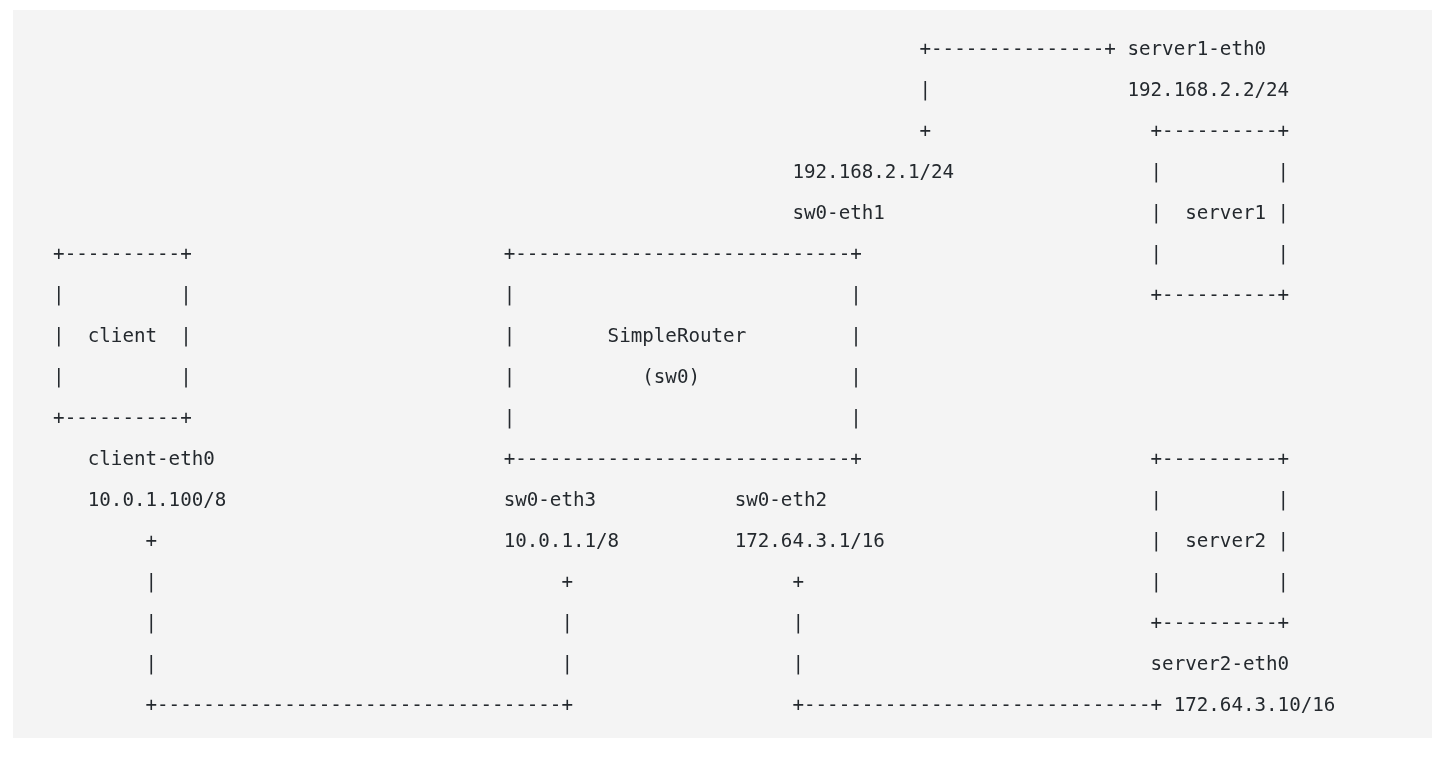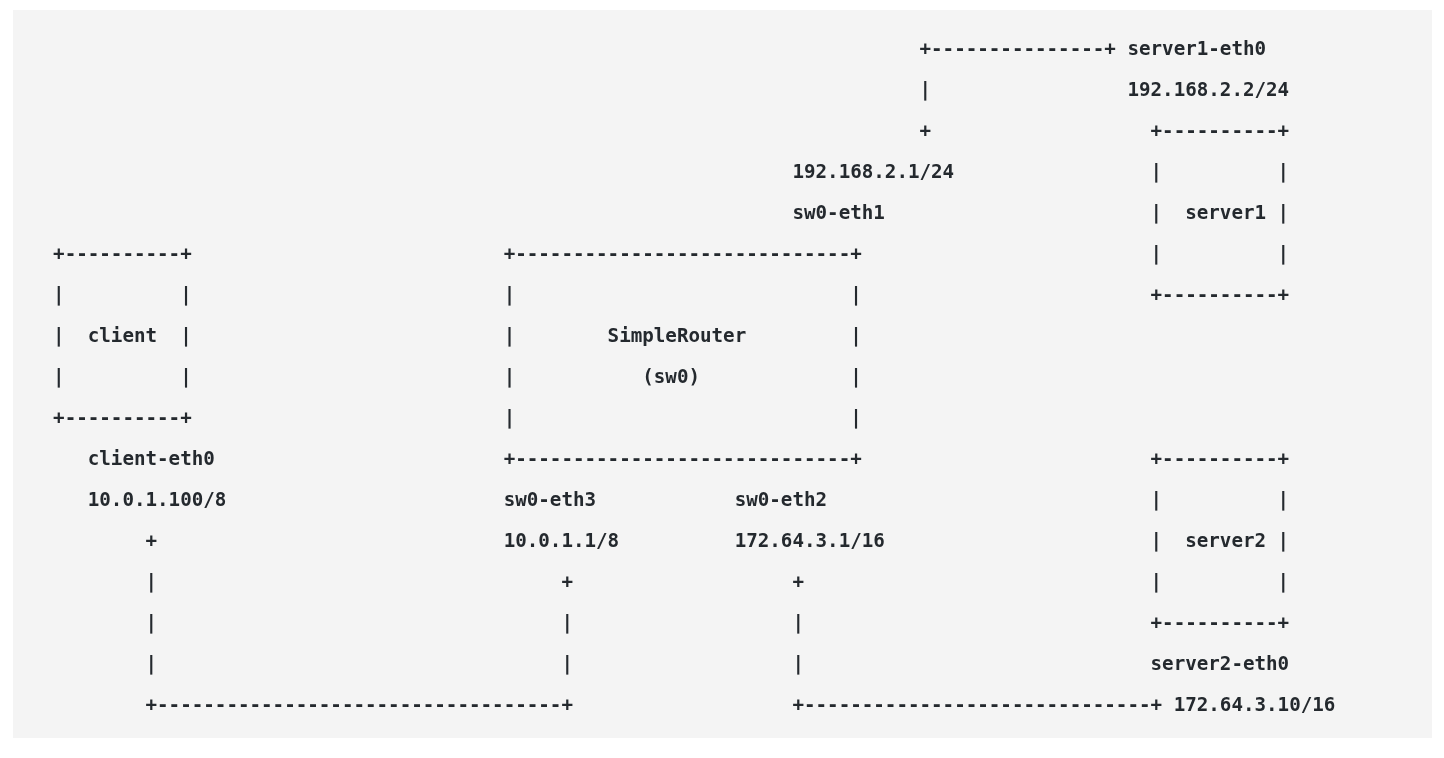--- a/index.html
+++ b/index.html
@@ -29,21 +29,20 @@
     top: 18px;
     margin: 0;
     padding: 0;
     font-family: "DejaVu Sans Mono", "Liberation Mono", monospace;
     font-size: 19.2px;
     line-height: 41px;
     letter-spacing: 0px;
     color: #24292e;
     white-space: pre;
     font-variant-ligatures: none;
-    font-weight: bold;
     -webkit-font-smoothing: antialiased;
   }
 </style>
 </head>
 <body>
 
 <div id="diagram-panel">
   <pre id="ascii-art">                                                                             +---------------+ server1-eth0
                                                                              |                 192.168.2.2/24
                                                                              +                   +----------+

